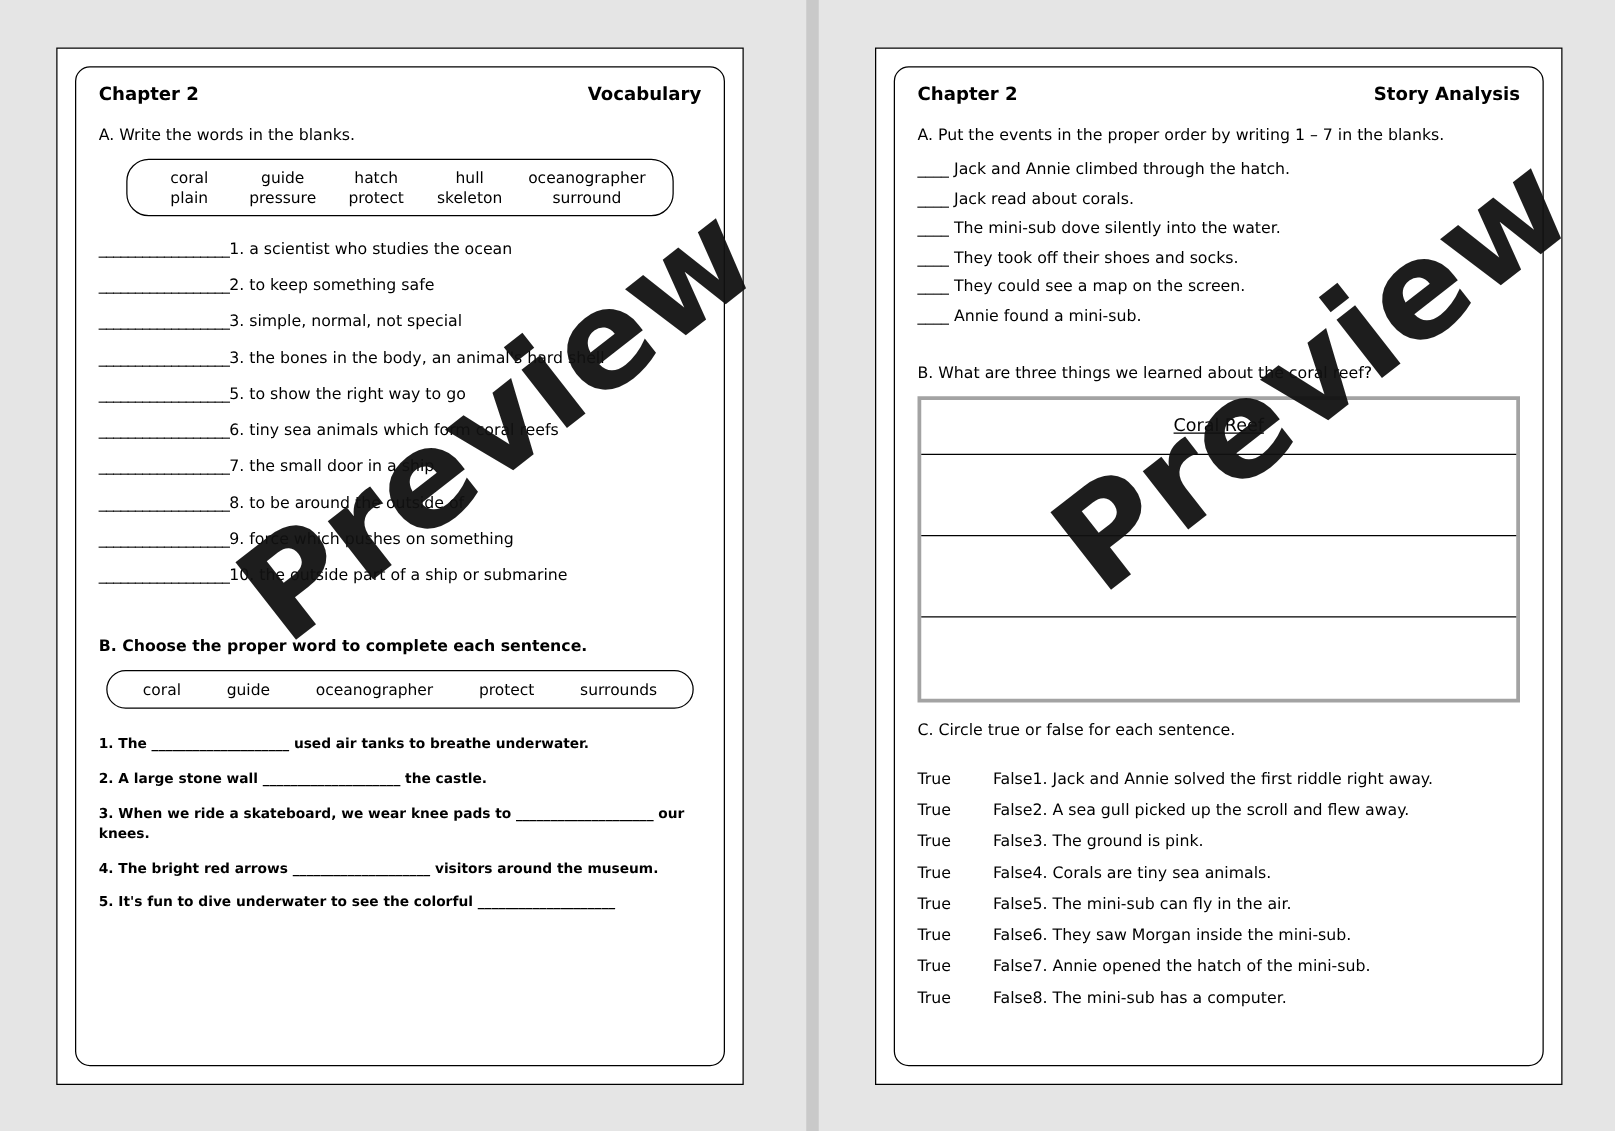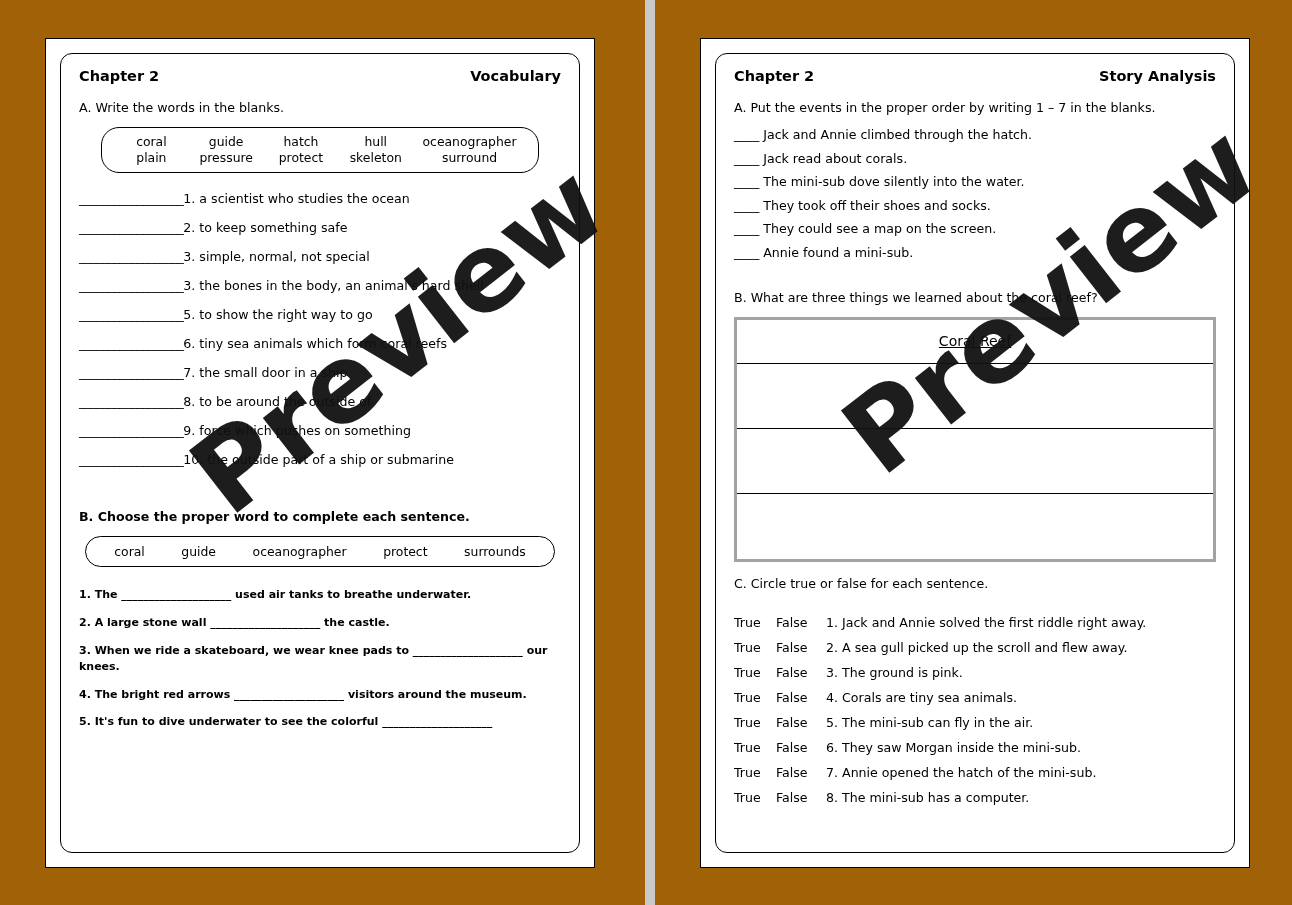--- a/index.html
+++ b/index.html
@@ -5,21 +5,21 @@
   html, body {
     margin: 0;
     padding: 0;
     background: #ffffff;
     font-family: "DejaVu Sans", sans-serif;
   }
   #page {
     position: relative;
     width: 1292px;
     height: 905px;
-    background: #a16207;
+    background: #e5e5e5;
     overflow: hidden;
   }
   .divider {
     position: absolute;
     top: 0;
     left: 645px;
     width: 10px;
     height: 905px;
     background: #c9c9c9;
   }
@@ -120,21 +120,21 @@
     align-items: center;
     justify-content: center;
     font-size: 14px;
   }
   .tf-line {
     font-size: 12.6px;
     margin-bottom: 10px;
     display: flex;
   }
   .tf-t { width: 42px; }
-  .tf-f { width: 50px; }
+  .tf-f { width: 50px; text-align: right; }
   .watermark {
     position: absolute;
     font-family: "DejaVu Sans", sans-serif;
     font-weight: bold;
     color: #111111;
     font-size: 108px;
     transform: rotate(-38deg);
     transform-origin: left top;
     white-space: nowrap;
     pointer-events: none;

